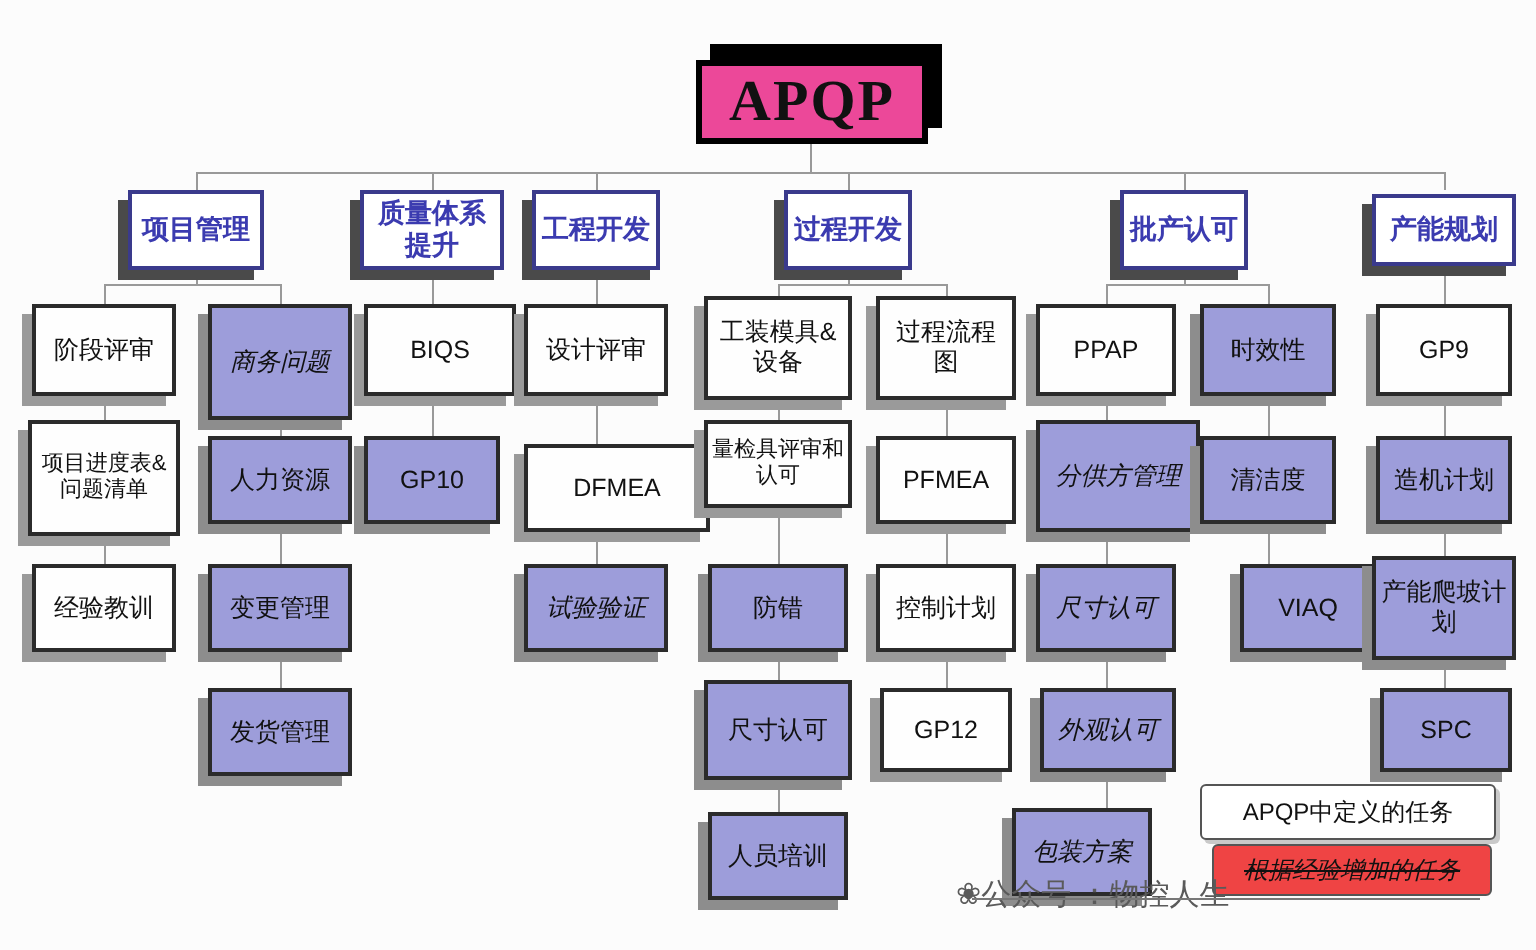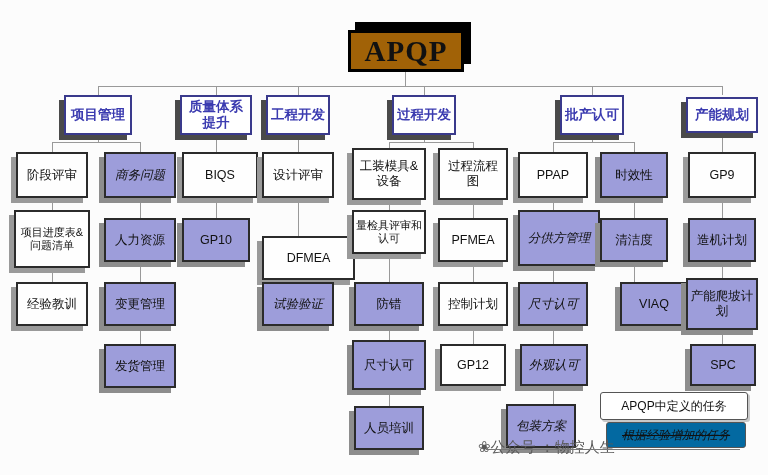--- a/index.html
+++ b/index.html
@@ -11,28 +11,28 @@
         font-size:12.5px;background:#fefefe;border:2px solid #2b2b2b;
         box-shadow:-5px 5px 0 #9a9a9a;}
   .purple{background:#9d9dda;box-shadow:-5px 5px 0 #8d8d8d;}
   .italic{font-style:italic;}
   .sm{font-size:11px;}
   .hdr{position:absolute;z-index:2;display:flex;align-items:center;justify-content:center;
        text-align:center;box-sizing:border-box;padding:2px;line-height:1.2;
        font-size:13.5px;font-weight:bold;color:#3b3bb0;background:#ffffff;
        border:2px solid #3a3a8c;box-shadow:-5px 5px 0 #4a4a4a;}
   .root{position:absolute;z-index:3;display:flex;align-items:center;justify-content:center;
-        box-sizing:border-box;background:#a16207;border:3px solid #000;
+        box-sizing:border-box;background:#ec4899;border:3px solid #000;
         font-family:"Liberation Serif","DejaVu Serif",serif;font-weight:bold;
         font-size:29px;letter-spacing:1px;box-shadow:7px -8px 0 #000;}
   .legend-white{position:absolute;z-index:3;display:flex;align-items:center;justify-content:center;
         box-sizing:border-box;font-size:12px;background:#fff;border:1px solid #555;
         border-radius:3px;box-shadow:2px 2px 0 #c9c9c9;}
   .legend-purple{position:absolute;z-index:3;display:flex;align-items:center;justify-content:center;
-        box-sizing:border-box;font-size:12px;font-style:italic;background:#0369a1;
+        box-sizing:border-box;font-size:12px;font-style:italic;background:#ef4444;
         border:1px solid #555;border-radius:3px;text-decoration:line-through;}
   .watermark{position:absolute;z-index:5;font-size:15px;color:#5a5a5a;white-space:nowrap;}
   .strike{position:absolute;z-index:6;background:#777;}
 </style>
 </head>
 <body>
 
 <div class="stage">
 
   <div class="line" style="left:405px;top:72px;width:1px;height:14px"></div>
@@ -69,30 +69,30 @@
   <div class="hdr" style="left:64px;top:95px;width:68px;height:40px">项目管理</div>
   <div class="hdr" style="left:180px;top:95px;width:72px;height:40px">质量体系提升</div>
   <div class="hdr" style="left:266px;top:95px;width:64px;height:40px">工程开发</div>
   <div class="hdr" style="left:392px;top:95px;width:64px;height:40px">过程开发</div>
   <div class="hdr" style="left:560px;top:95px;width:64px;height:40px">批产认可</div>
   <div class="hdr" style="left:686px;top:97px;width:72px;height:36px">产能规划</div>
 
   <div class="node" style="left:16px;top:152px;width:72px;height:46px">阶段评审</div>
   <div class="node sm" style="left:14px;top:210px;width:76px;height:58px">项目进度表&amp;问题清单</div>
   <div class="node" style="left:16px;top:282px;width:72px;height:44px">经验教训</div>
-  <div class="node purple italic" style="left:104px;top:152px;width:72px;height:46px">商务问题</div>
+  <div class="node purple italic" style="left:104px;top:152px;width:72px;height:58px">商务问题</div>
   <div class="node purple" style="left:104px;top:218px;width:72px;height:44px">人力资源</div>
   <div class="node purple" style="left:104px;top:282px;width:72px;height:44px">变更管理</div>
   <div class="node purple" style="left:104px;top:344px;width:72px;height:44px">发货管理</div>
 
   <div class="node" style="left:182px;top:152px;width:76px;height:46px">BIQS</div>
   <div class="node purple" style="left:182px;top:218px;width:68px;height:44px">GP10</div>
 
   <div class="node" style="left:262px;top:152px;width:72px;height:46px">设计评审</div>
-  <div class="node" style="left:262px;top:236px;width:93px;height:44px">DFMEA</div>
+  <div class="node" style="left:262px;top:222px;width:93px;height:44px">DFMEA</div>
   <div class="node purple italic" style="left:262px;top:282px;width:72px;height:44px">试验验证</div>
 
   <div class="node" style="left:352px;top:148px;width:74px;height:52px">工装模具&amp;设备</div>
   <div class="node sm" style="left:352px;top:210px;width:74px;height:44px">量检具评审和认可</div>
   <div class="node purple" style="left:354px;top:282px;width:70px;height:44px">防错</div>
   <div class="node purple" style="left:352px;top:340px;width:74px;height:50px">尺寸认可</div>
   <div class="node purple" style="left:354px;top:406px;width:70px;height:44px">人员培训</div>
   <div class="node" style="left:438px;top:148px;width:70px;height:52px">过程流程图</div>
   <div class="node" style="left:438px;top:218px;width:70px;height:44px">PFMEA</div>
   <div class="node" style="left:438px;top:282px;width:70px;height:44px">控制计划</div>

